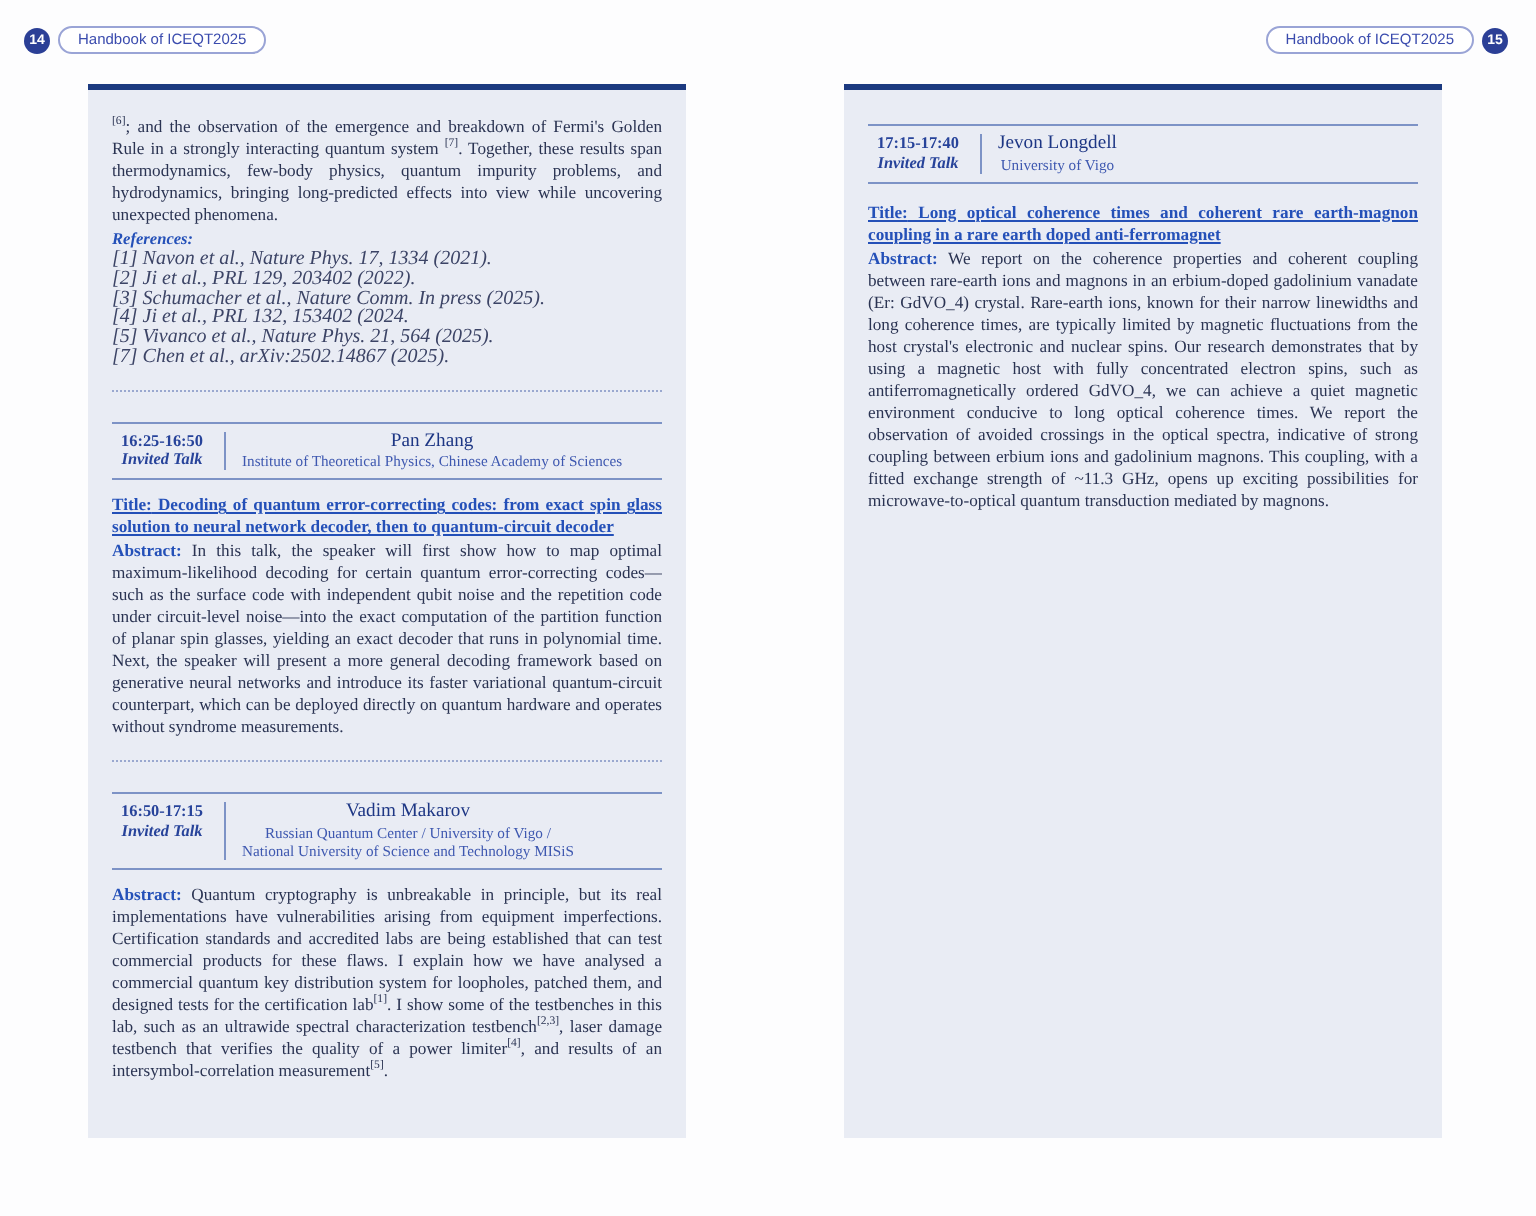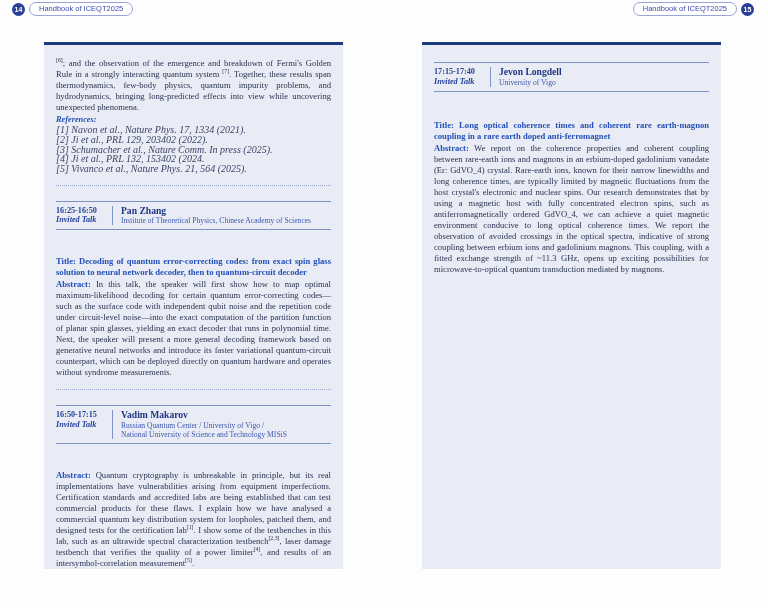--- a/index.html
+++ b/index.html
@@ -7,21 +7,21 @@
     padding: 0;
     width: 768px;
     height: 608px;
     background: #fdfdfe;
     font-family: "Liberation Serif", serif;
     position: relative;
     overflow: hidden;
   }
   .page-header {
     position: absolute;
-    top: 2px;
+    top: 13px;
     display: flex;
     align-items: center;
     gap: 4px;
     font-family: "Liberation Sans", sans-serif;
   }
   .page-header.left { left: 12px; }
   .page-header.right { right: 14px; }
   .page-num-circle {
     width: 13px; height: 13px;
     border-radius: 50%;
@@ -82,21 +82,22 @@
     border: none;
     border-top: 1px dotted #9aa8cf;
     margin: 11px 0 15px 0;
   }
   .session-head {
     border-top: 1px solid #7d93c6;
     border-bottom: 1px solid #7d93c6;
     padding: 4px 0;
     display: flex;
     align-items: stretch;
-    margin-bottom: 26px;
+    margin-bottom: 7px;
+    text-align: center;
   }
   .sess-left {
     width: 50px;
     flex-shrink: 0;
     padding-right: 6px;
   }
   .sess-time {
     font-weight: bold;
     color: #27439a;
     font-size: 8.2px;
@@ -109,37 +110,38 @@
     color: #27439a;
     font-size: 8.2px;
     line-height: 9.5px;
     white-space: nowrap;
   }
   .sess-right {
     border-left: 1px solid #7d93c6;
     padding-left: 8px;
   }
   .speaker-name {
-    font-weight: bold;
+    font-weight: normal;
     color: #1d3684;
     font-size: 9.6px;
     line-height: 10.5px;
   }
   .affil {
     color: #3e58b0;
     font-size: 7.6px;
     line-height: 9px;
   }
   .title-line {
     color: #2450b8;
     font-weight: bold;
     font-size: 8.6px;
     line-height: 11px;
     text-align: justify;
     margin: 0 0 1px 0;
+    text-decoration: underline;
   }
   .abstract-label {
     color: #2450b8;
     font-weight: bold;
   }
   .spacer-2 { height: 2px; }
 </style>
 </head>
 <body>
 
@@ -157,20 +159,21 @@
 
   <p class="body-text"><sup>[6]</sup><span>; and the observation of the emergence and breakdown of Fermi's Golden Rule in a strongly interacting quantum system </span><sup>[7]</sup><span>. Together, these results span thermodynamics, few-body physics, quantum impurity problems, and hydrodynamics, bringing long-predicted effects into view while uncovering unexpected phenomena.</span></p>
 
   <div class="refs-label">References:</div>
   <div>
     <div class="ref-line">[1] Navon et al., Nature Phys. 17, 1334 (2021).</div>
     <div class="ref-line">[2] Ji et al., PRL 129, 203402 (2022).</div>
     <div class="ref-line">[3] Schumacher et al., Nature Comm. In press (2025).</div>
     <div class="ref-line">[4] Ji et al., PRL 132, 153402 (2024.</div>
     <div class="ref-line">[5] Vivanco et al., Nature Phys. 21, 564 (2025).</div>
+    <div class="ref-line">[7] Chen et al., arXiv:2502.14867 (2025).</div>
   </div>
 
   <hr class="dotted-sep">
 
   <div>
     <div class="session-head">
       <div class="sess-left">
         <div class="sess-time">16:25-16:50</div>
         <div class="sess-type">Invited Talk</div>
       </div>

